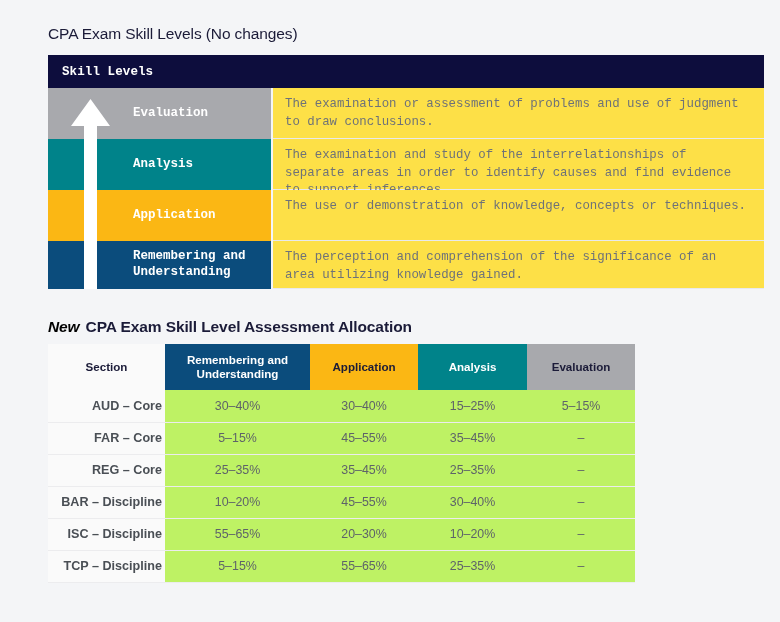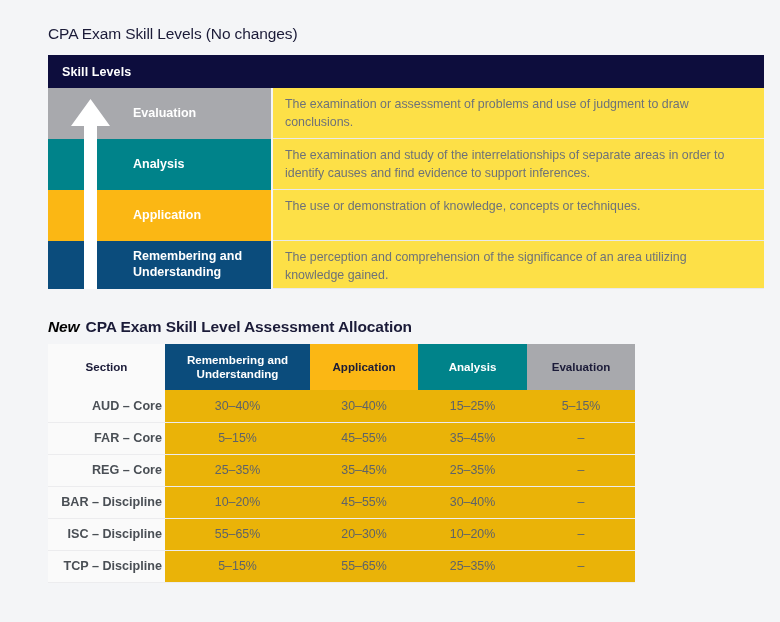--- a/index.html
+++ b/index.html
@@ -30,20 +30,21 @@
     font-weight: normal;
     color: #1b1b38;
     letter-spacing: -0.1px;
   }
 
   .skill-table {
     position: absolute;
     left: 48px;
     top: 55px;
     width: 716px;
+    font-family: Liberation Mono, monospace;
   }
 
   .skill-header {
     background: #0d0d3d;
     height: 33px;
     display: flex;
     align-items: center;
     padding-left: 14px;
   }
   .skill-header-label {
@@ -153,21 +154,21 @@
 
   .th-section   { background: #fafafa; color: #1b1b38; width: 117px; }
   .th-ru        { background: #0b4c7c; color: #ffffff; width: 145px; }
   .th-app       { background: #fbb714; color: #1b1b38; width: 108px; }
   .th-ana       { background: #00838a; color: #ffffff; width: 109px; }
   .th-eval      { background: #a8a9ad; color: #1b1b38; width: 108px; }
 
   .alloc-table tbody tr { height: 32px; }
 
   .alloc-table tbody td {
-    background: #eab308;
+    background: #bef264;
     color: #5e6369;
     border-bottom: 1px solid #ececee;
     padding: 4px 3px;
   }
 
   .alloc-table tbody td.cell-section {
     background: #fafafa;
     color: #4a4f55;
     font-weight: bold;
     text-align: right;

